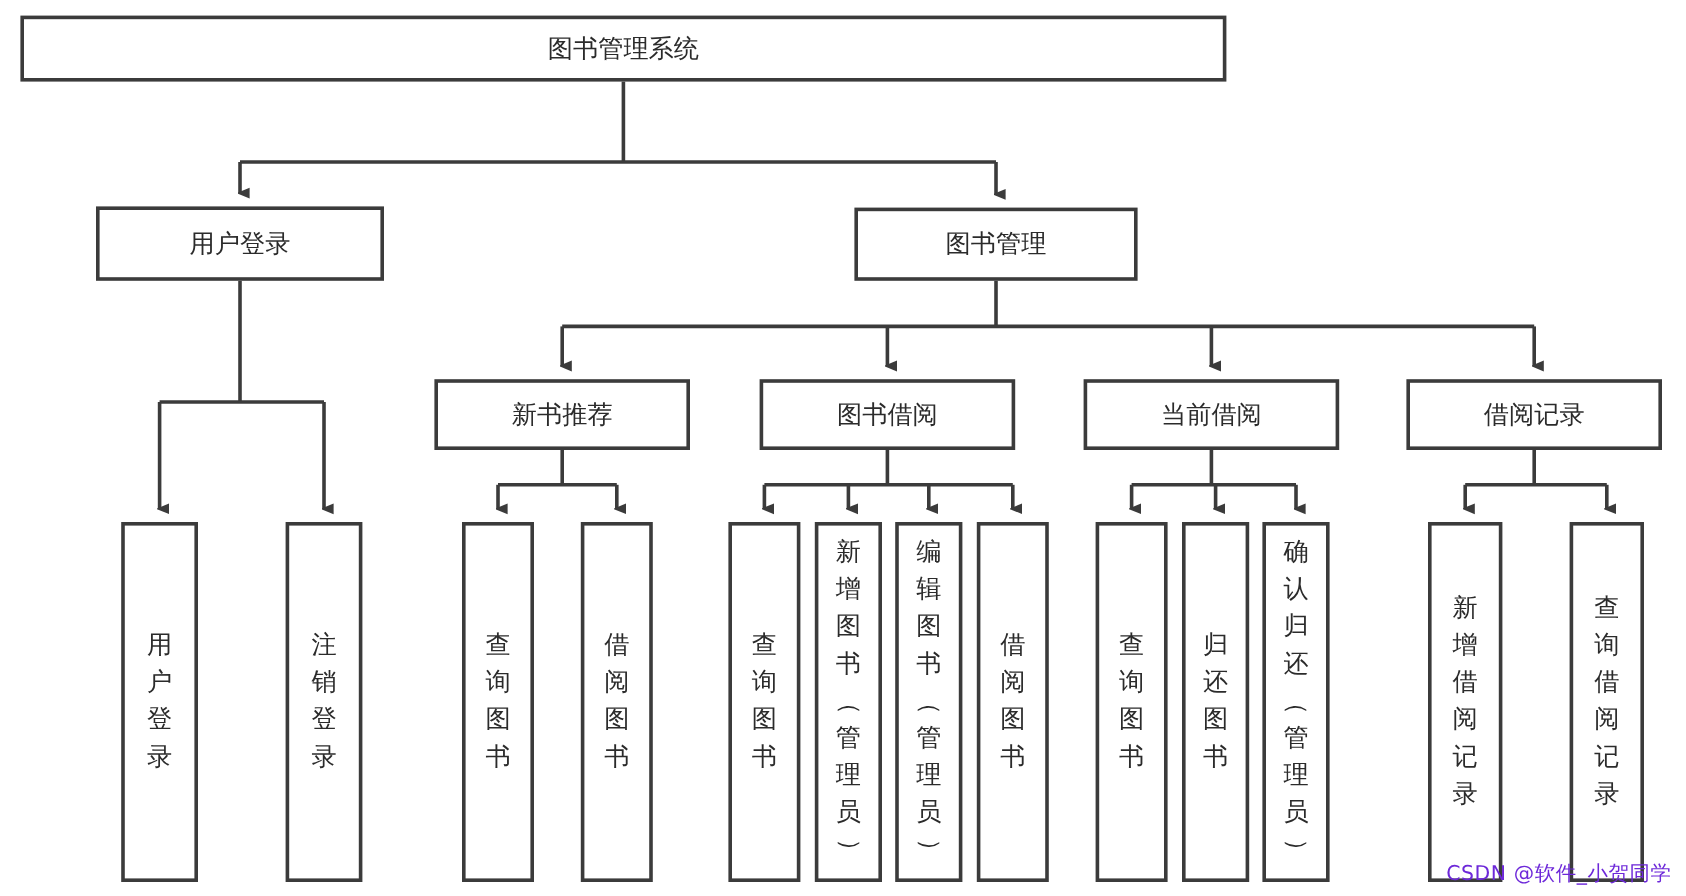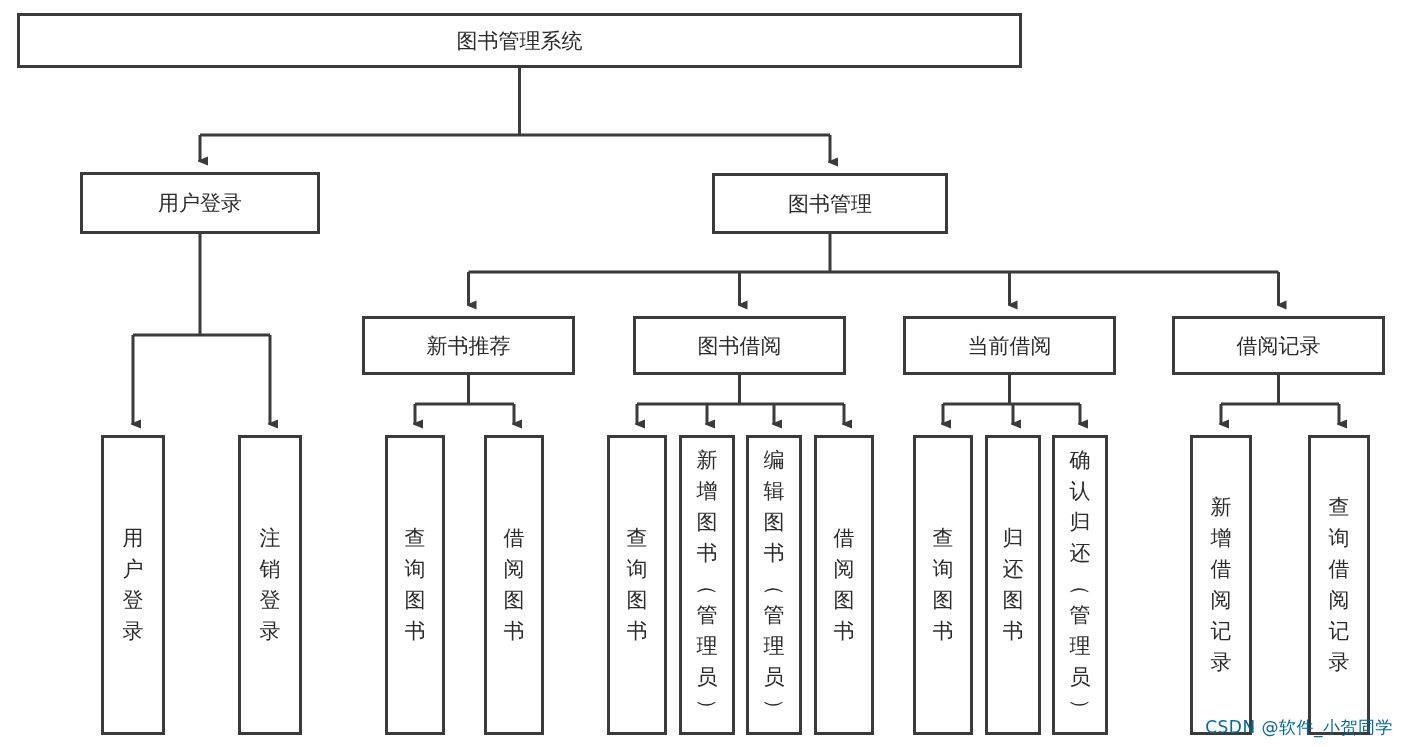--- a/index.html
+++ b/index.html
@@ -59,21 +59,21 @@
     fill: #2b2b2b;
     font-family: "DejaVu Sans", "Liberation Sans", sans-serif;
     font-size: 21px;
     text-anchor: middle;
     dominant-baseline: middle;
   }
   .watermark-text {
     position: absolute;
     right: 12px;
     bottom: 8px;
-    color: #0369a1;
+    color: #6d28d9;
     font-size: 17px;
     font-family: "DejaVu Sans", "Liberation Sans", sans-serif;
     white-space: nowrap;
     letter-spacing: 0.5px;
     pointer-events: none;
   }
 </style>
 </head>
 <body>
 

